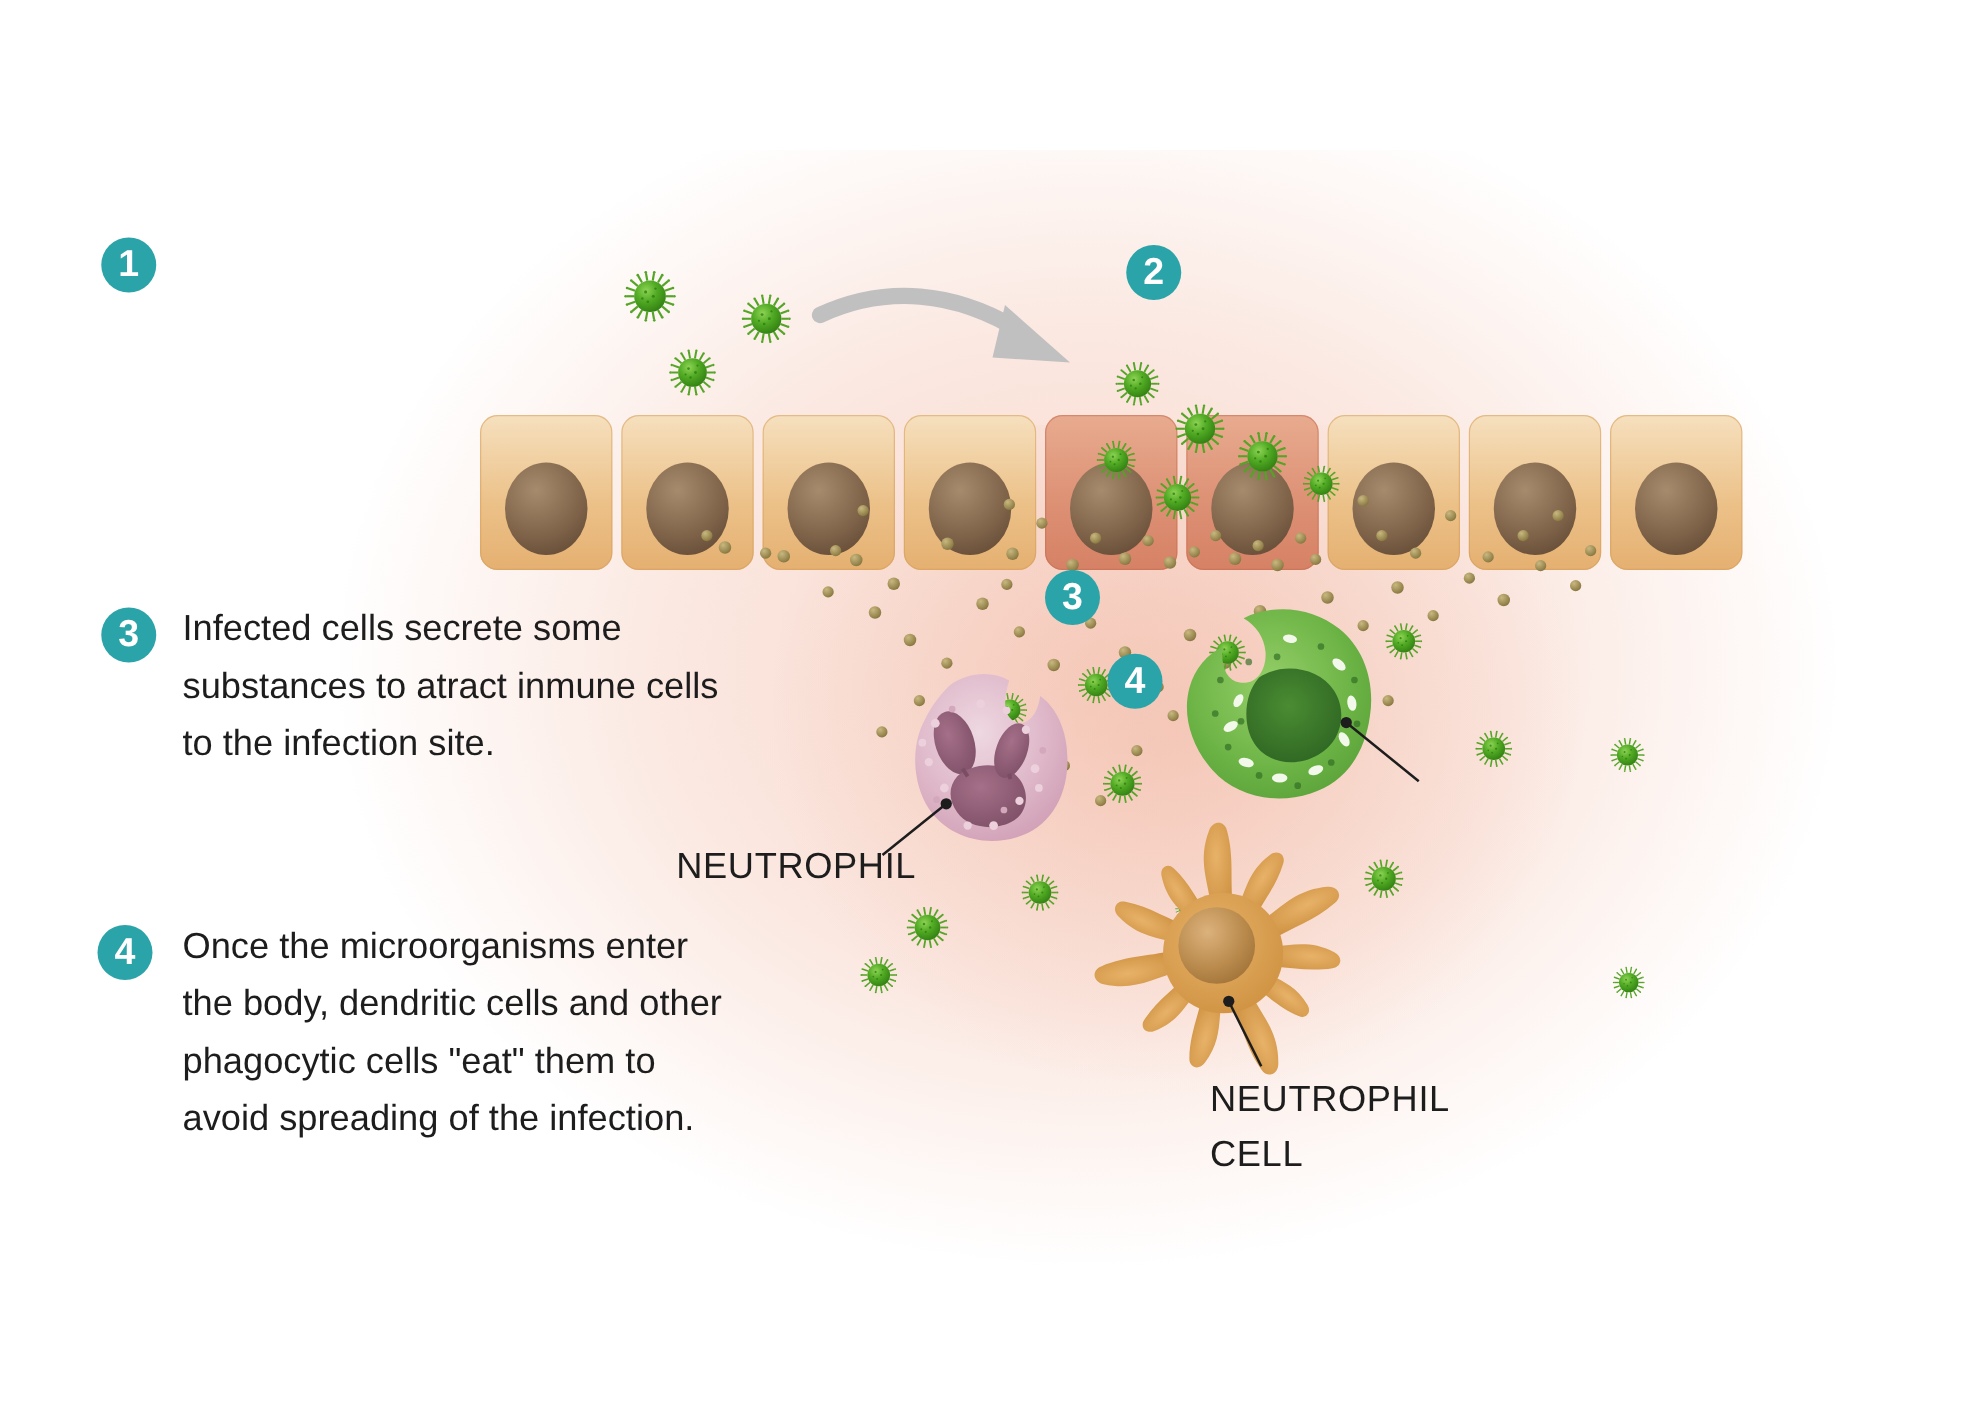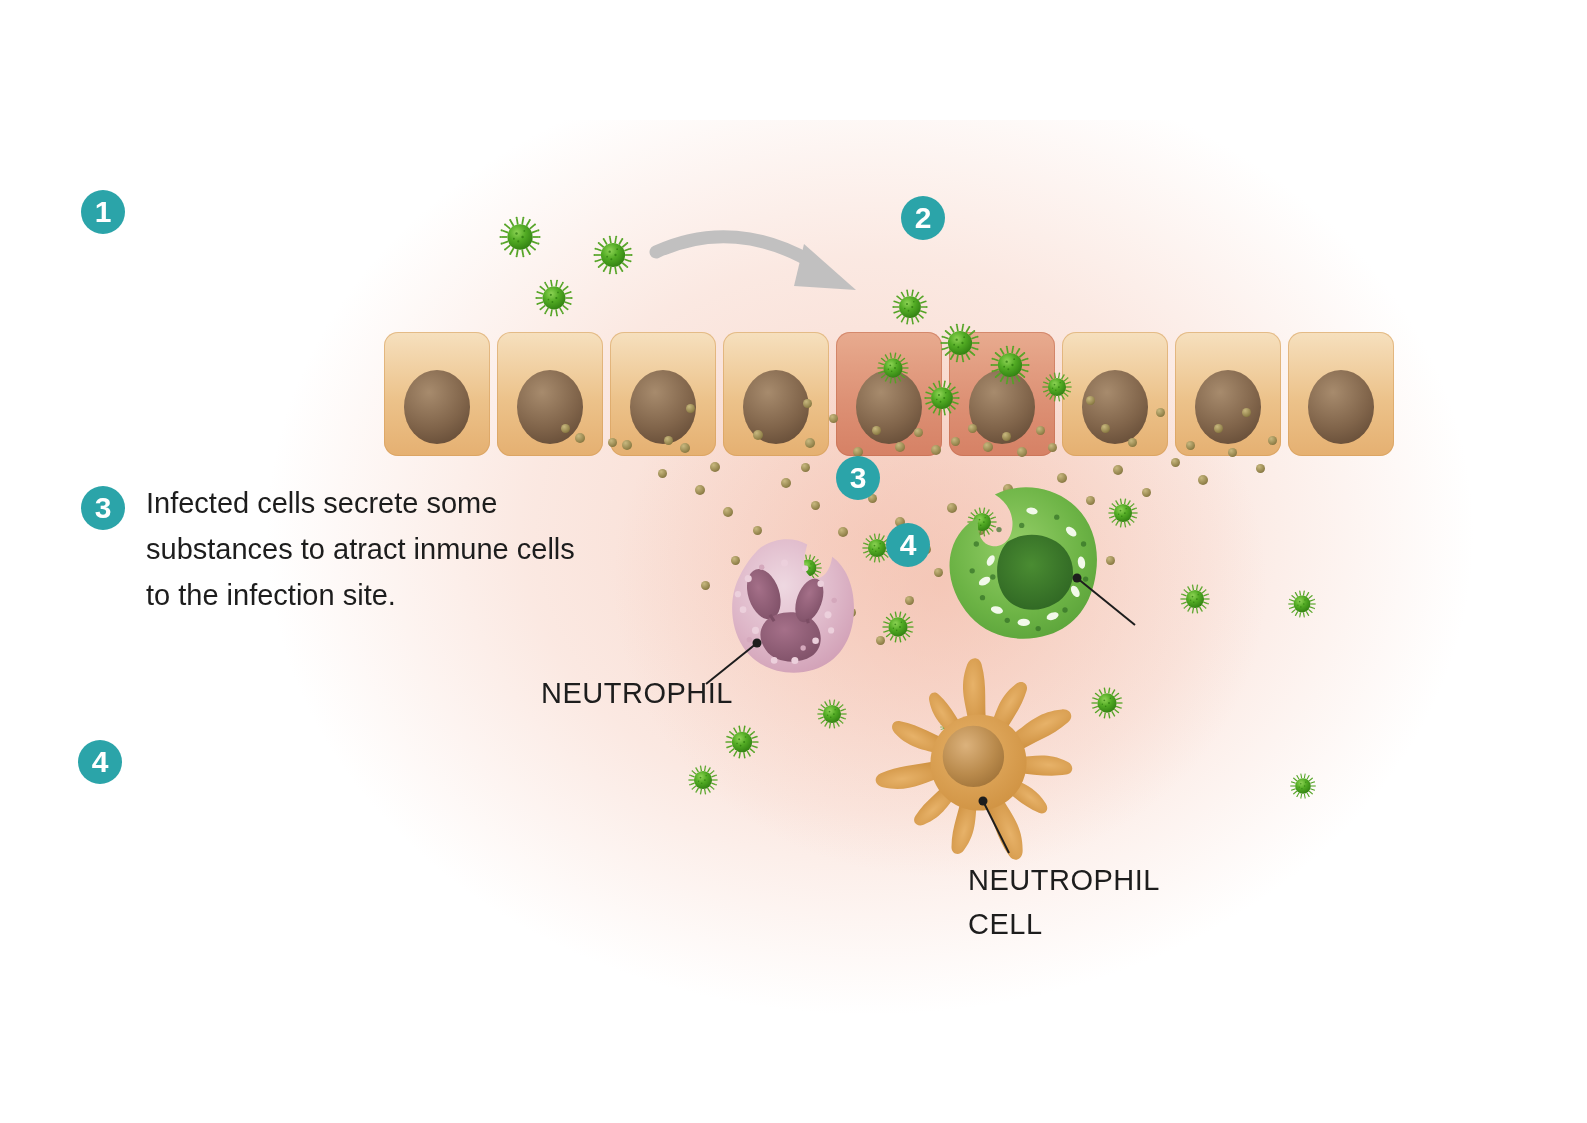--- a/index.html
+++ b/index.html
@@ -1351,20 +1351,24 @@
   <div class="abs badge" style="left:81px;top:486px">
       <span>3</span>
     </div>
   <div class="abs step-text" style="left:146px;top:480px;width:560px">Infected cells secrete some
 substances to atract inmune cells
 to the infection site.</div>
 
   <div class="abs badge" style="left:78px;top:740px">
       <span>4</span>
     </div>
+  <div class="abs step-text" style="left:146px;top:734px;width:580px">Once the microorganisms enter
+the body, dendritic cells and other
+phagocytic cells "eat" them to
+avoid spreading of the infection.</div>
 
   <div class="abs badge" style="left:836px;top:456px">
       <span>3</span>
     </div>
   <div class="abs badge" style="left:886px;top:523px">
       <span>4</span>
     </div>
 
   <div class="abs cell-label" style="left:541px;top:671px">NEUTROPHIL</div>
   <div class="abs cell-label" style="left:968px;top:858px">NEUTROPHIL

